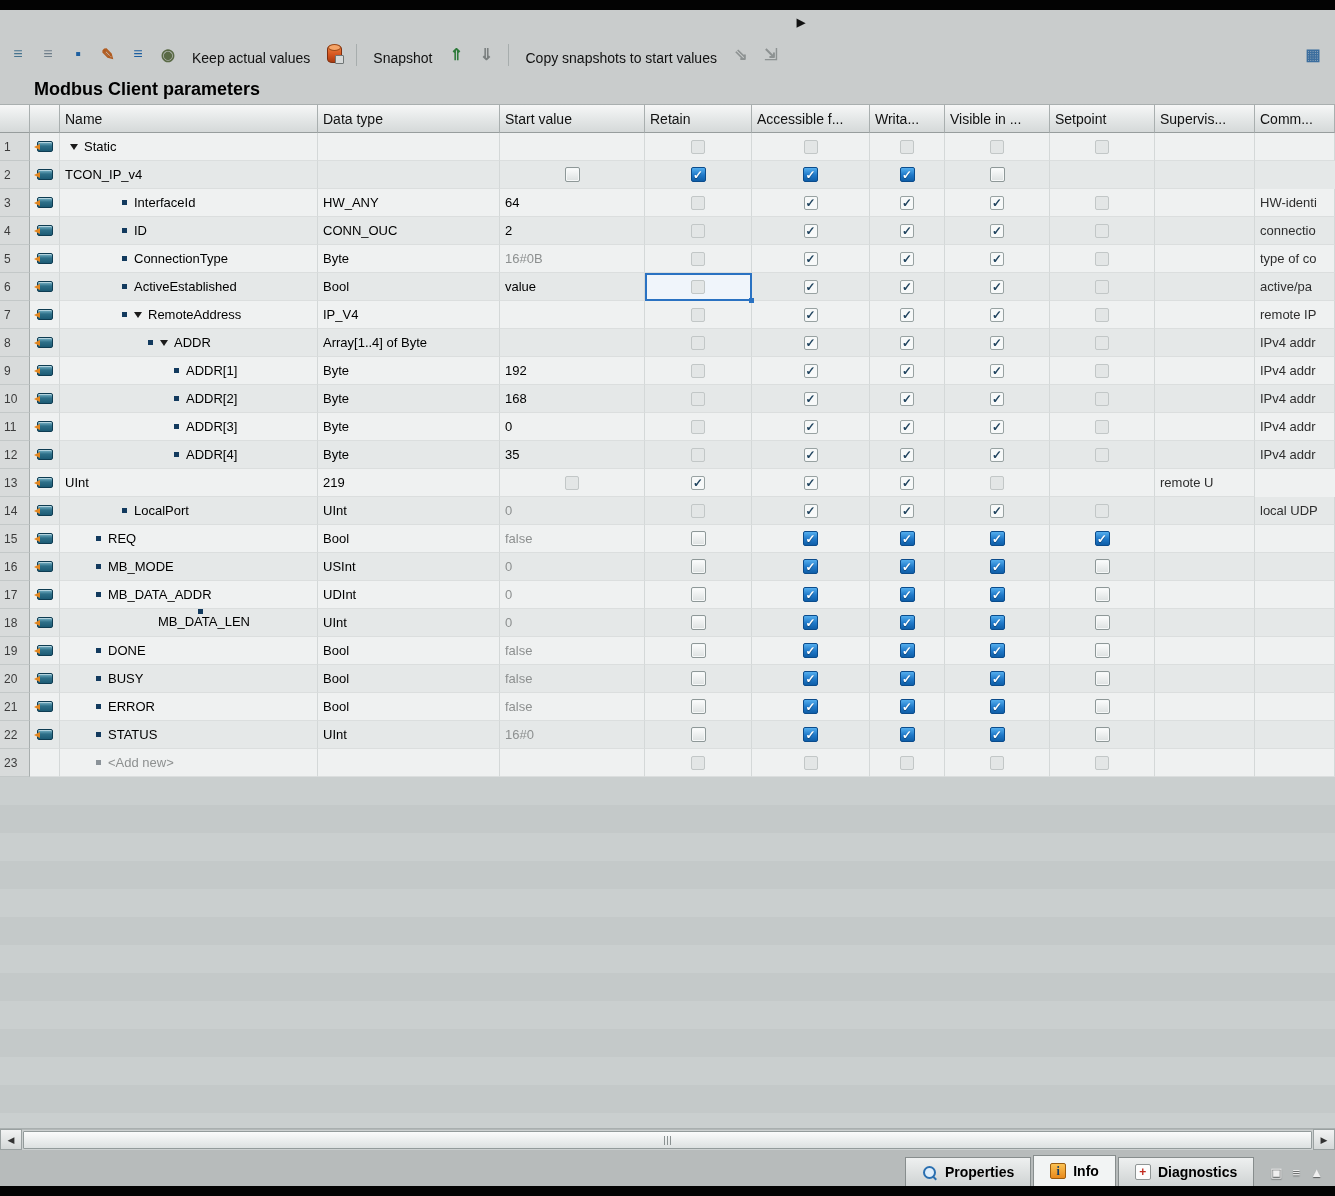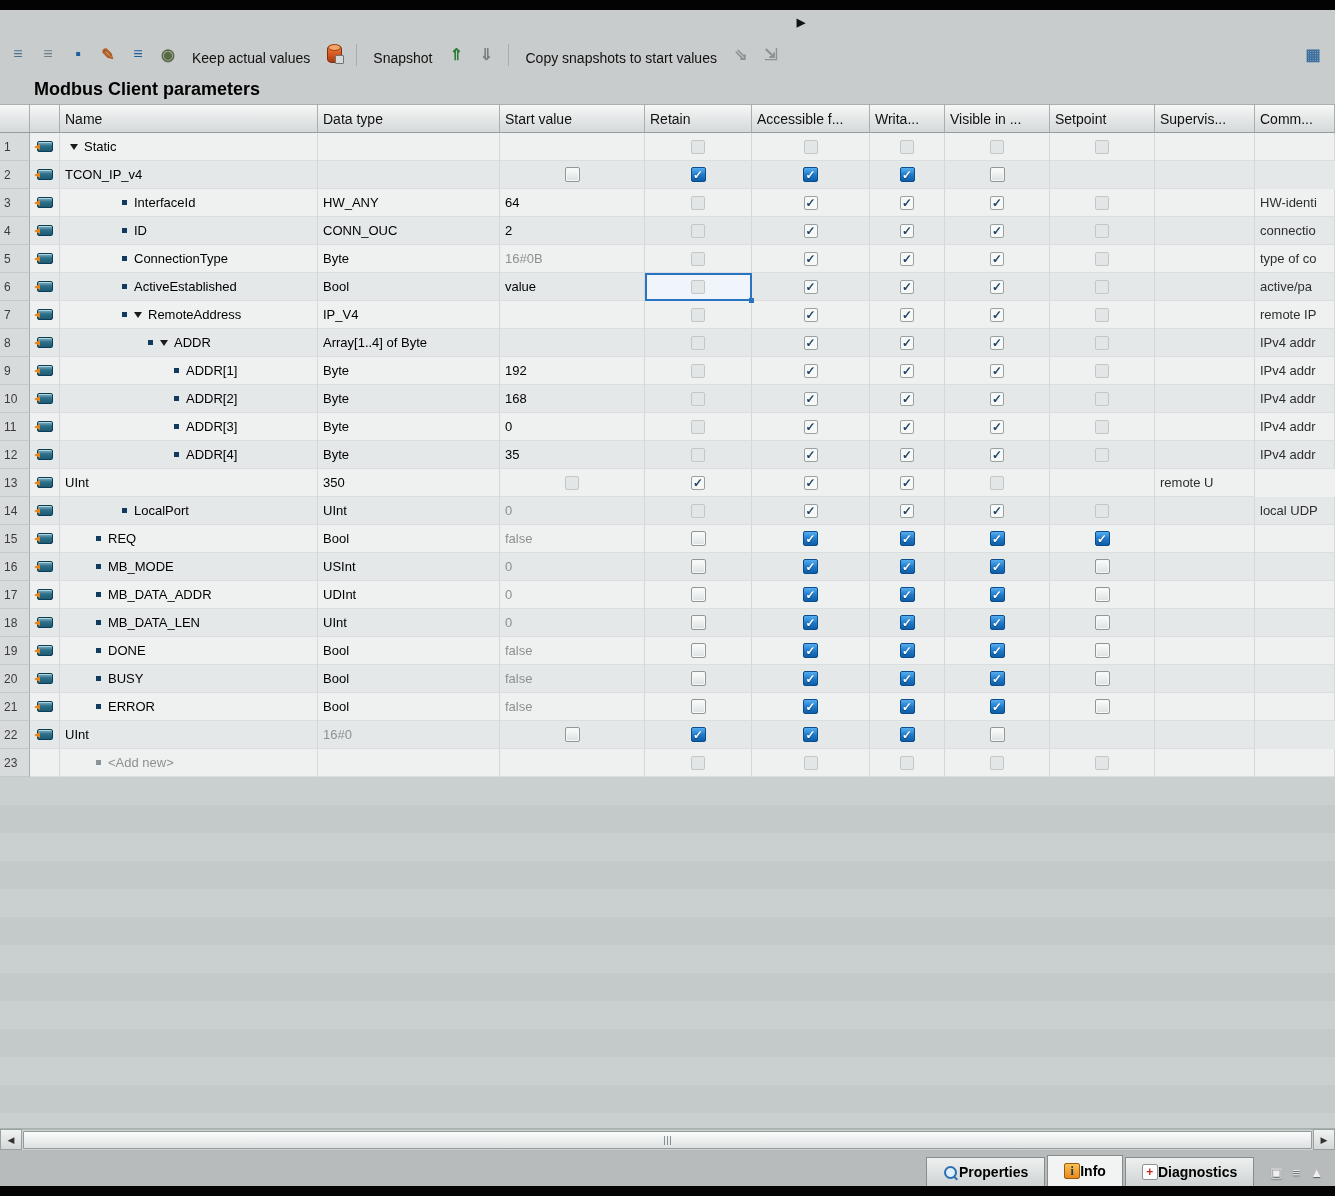--- a/index.html
+++ b/index.html
@@ -85,21 +85,21 @@
     background:linear-gradient(180deg,#f2f3f3,#d4d8d8);border:1px solid #9aa1a1}
   .strack{flex:1;position:relative;background:#cdd1d1;border-top:1px solid #b3b8b8}
   .sthumb{position:absolute;left:1px;right:1px;top:1px;bottom:1px;display:flex;align-items:center;justify-content:center;
     background:linear-gradient(180deg,#fbfcfc,#dde1e1);border:1px solid #939b9b;border-radius:1px}
   .grip{display:flex;gap:2px}
   .grip i{width:1px;height:9px;background:#8a9191;display:block}
 
   
   .tabbar{height:36px;display:flex;align-items:flex-end;background:#b7bbbb;padding:0 6px 0 0}
   .tabspacer{flex:1}
-  .tab{display:flex;align-items:center;height:29px;padding:0 16px;margin-right:2px;
+  .tab{display:flex;align-items:center;gap:7px;height:29px;padding:0 16px;margin-right:2px;
     border:1px solid #878d8d;border-bottom:none;font-weight:bold;font-size:14px;
     background:linear-gradient(180deg,#eef0f0,#cfd3d3)}
   .tab.active{background:#f2f4f4;height:31px}
   .ti{width:16px;height:16px;display:flex;align-items:center;justify-content:center;flex:none;font-size:11px}
   .ic-mag{position:relative}
   .ic-mag::before{content:"";width:9px;height:9px;border:2px solid #2a6fb0;border-radius:50%;background:#dfeefb}
   .ic-mag::after{content:"";position:absolute;right:1px;bottom:1px;width:5px;height:2px;background:#2a6fb0;transform:rotate(45deg)}
   .ic-info{background:linear-gradient(180deg,#fbc253,#e8891c);border:1px solid #9a5c10;color:#133d66;
     font-weight:bold;font-family:"Liberation Serif",serif;font-size:12px;border-radius:2px}
   .ic-diag{background:#fdfdfd;border:1px solid #8f9595;color:#c22a1e;font-weight:bold;font-size:12px;border-radius:2px}
@@ -498,21 +498,21 @@
           </div>
           <div class="cell"></div>
           <div class="cell cmt">IPv4 addr</div>
         </div>
         <div class="row">
           <div class="cell num">13</div>
           <div class="cell iconcol">
             <span class="tagicon"></span>
           </div>
           <div class="cell">UInt</div>
-          <div class="cell">350</div>
+          <div class="cell">219</div>
           <div class="cell cbcell">
             <span class="cb uf"></span>
           </div>
           <div class="cell cbcell">
             <span class="cb cf">✓</span>
           </div>
           <div class="cell cbcell">
             <span class="cb cf">✓</span>
           </div>
           <div class="cell cbcell">
@@ -638,21 +638,21 @@
             <span class="cb u3"></span>
           </div>
           <div class="cell"></div>
           <div class="cell cmt"></div>
         </div>
         <div class="row">
           <div class="cell num">18</div>
           <div class="cell iconcol">
             <span class="tagicon"></span>
           </div>
-          <div class="cell" style="padding-left: 36px;">
+          <div class="cell" style="padding-left: 36px; flex-direction: column;">
             <span class="bullet"></span>
             <span>MB_DATA_LEN</span>
           </div>
           <div class="cell">UInt</div>
           <div class="cell muted">0</div>
           <div class="cell cbcell">
             <span class="cb u3"></span>
           </div>
           <div class="cell cbcell">
             <span class="cb c3">✓</span>
@@ -753,20 +753,24 @@
           <div class="cell cbcell">
             <span class="cb u3"></span>
           </div>
           <div class="cell"></div>
           <div class="cell cmt"></div>
         </div>
         <div class="row">
           <div class="cell num">22</div>
           <div class="cell iconcol">
             <span class="tagicon"></span>
+          </div>
+          <div class="cell" style="padding-left: 36px;">
+            <span class="bullet"></span>
+            <span>STATUS</span>
           </div>
           <div class="cell">UInt</div>
           <div class="cell muted">16#0</div>
           <div class="cell cbcell">
             <span class="cb u3"></span>
           </div>
           <div class="cell cbcell">
             <span class="cb c3">✓</span>
           </div>
           <div class="cell cbcell">

